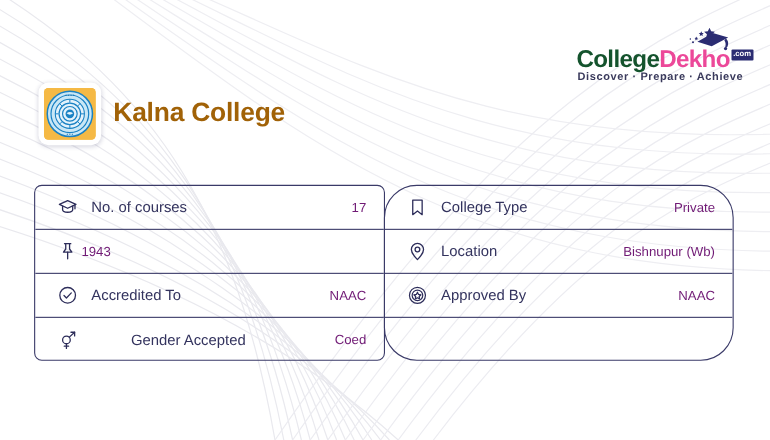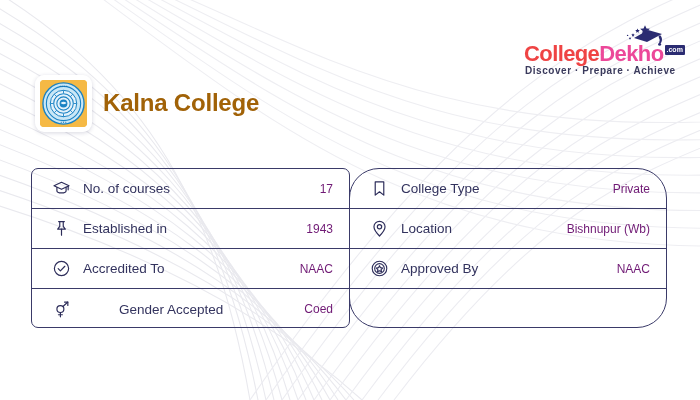--- a/index.html
+++ b/index.html
@@ -88,21 +88,21 @@
     left: 0;
     top: 16px;
     width: 150px;
     text-align: left;
     font-size: 22px;
     font-weight: bold;
     letter-spacing: -0.6px;
     line-height: 24px;
     white-space: nowrap;
   }
-  #brand-wordmark .b1 { color: #ef4444; }
+  #brand-wordmark .b1 { color: #14532d; }
   #brand-wordmark .b2 { color: #ec4899; text-align: right; }
   #brand-wordmark .bdot {
     display: inline-block;
     vertical-align: top;
     margin-left: 1px;
     font-size: 7px;
     line-height: 8px;
     font-weight: bold;
     color: #ffffff;
     background: #2b2c72;
@@ -314,21 +314,20 @@
       </div>
 
       <div class="info-row">
         <span class="row-icon">
           <svg width="19" height="19" viewBox="0 0 24 24" fill="none" stroke="currentColor" stroke-width="1.5" stroke-linecap="round" stroke-linejoin="round">
             <path d="M8.4 3.2 h7.2"></path>
             <path d="M9.8 3.2 v6.1 l-2.6 3.6 h9.6 l-2.6 -3.6 v-6.1"></path>
             <path d="M12 12.9 v7.6"></path>
           </svg>
         </span>
-        <span class="row-label">Established in</span>
         <span class="row-value">1943</span>
       </div>
 
       <div class="info-row">
         <span class="row-icon">
           <svg width="19" height="19" viewBox="0 0 24 24" fill="none" stroke="currentColor" stroke-width="1.5" stroke-linecap="round" stroke-linejoin="round">
             <circle cx="12" cy="12" r="9"></circle>
             <path d="M7.8 12.2 l2.8 2.8 l5.6 -5.8"></path>
           </svg>
         </span>

